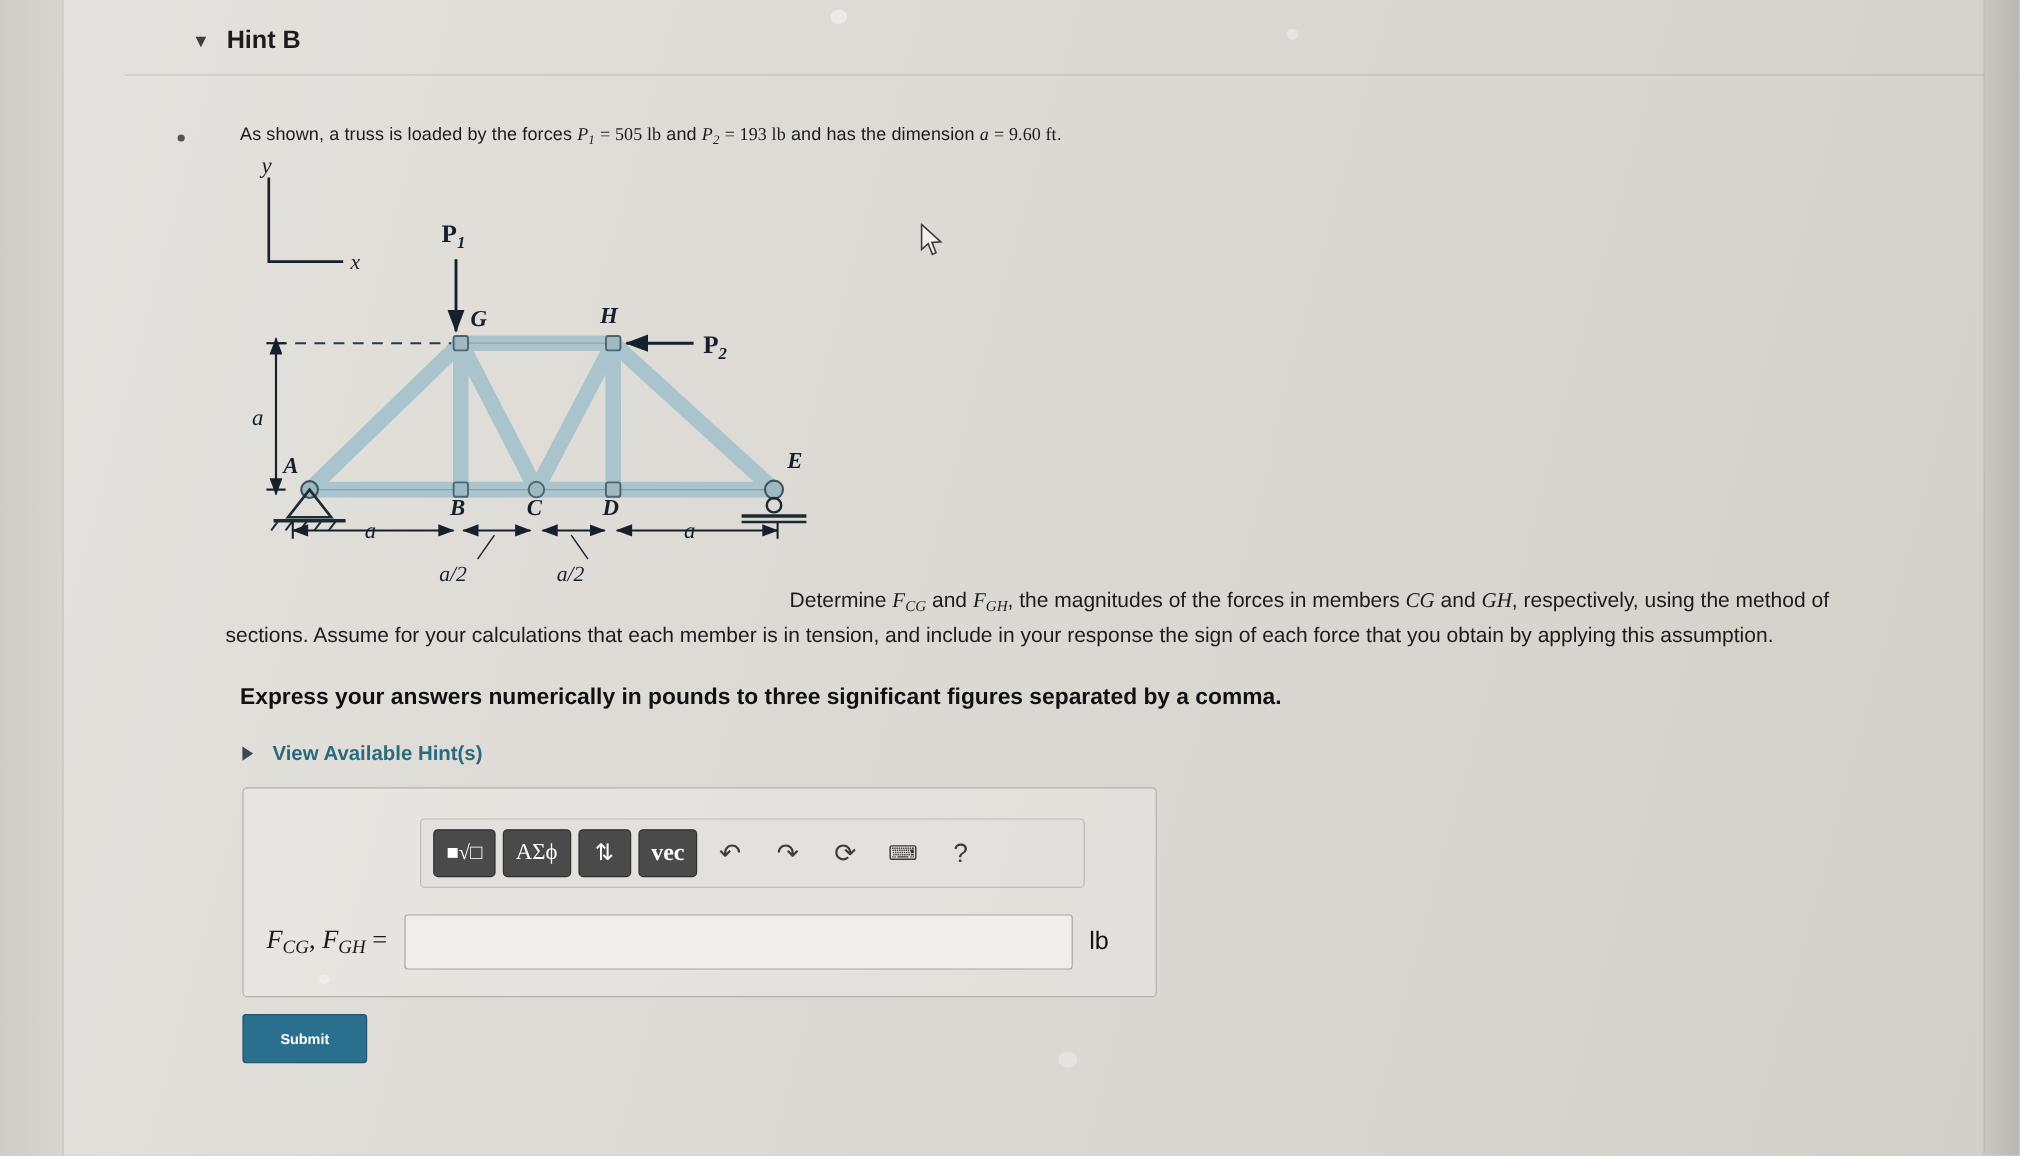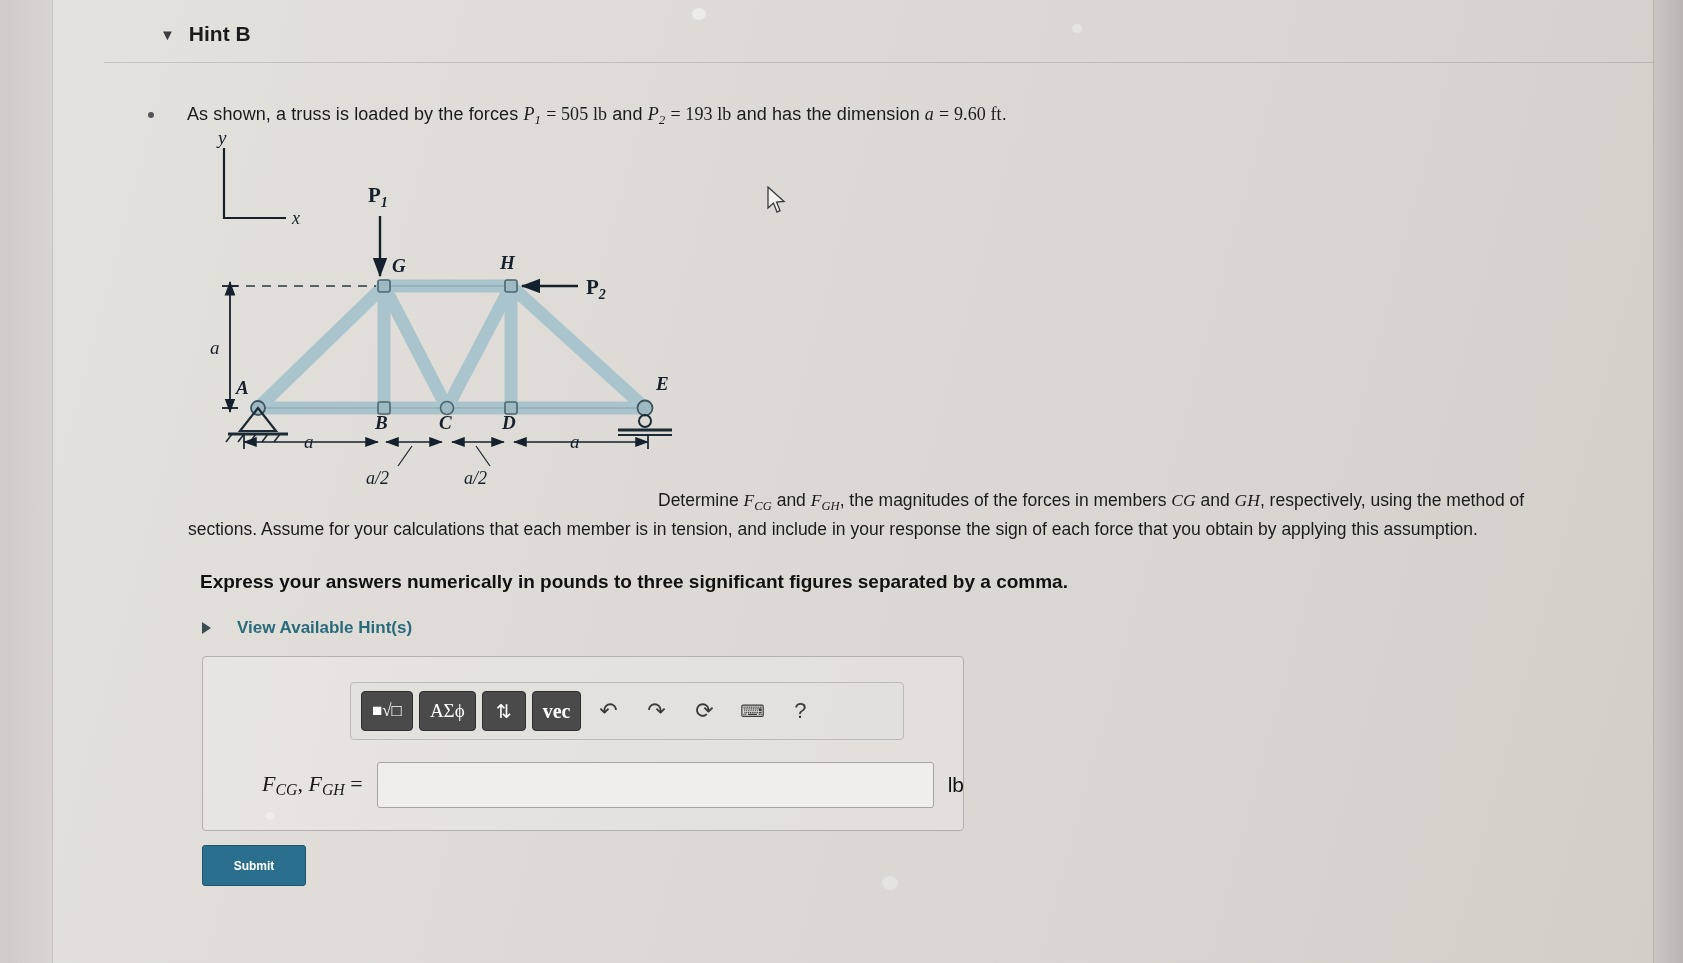--- a/index.html
+++ b/index.html
@@ -44,42 +44,42 @@
     position:absolute; left:52px; top:62px; width:1602px; height:1px;
     background:rgba(0,0,0,.12);
   }
 
   
   .bullet {
     position:absolute; left:96px; top:112px; width:6px; height:6px;
     border-radius:50%; background:#555;
   }
   #stem {
-    position:absolute; left:135px; top:104px; width:1000px;
-    font-size:18px; color:#1b1b1b; letter-spacing:.1px;
+    position:absolute; left:148px; top:104px; width:1000px;
+    font-size:15px; color:#1b1b1b; letter-spacing:.1px;
   }
   .mi { font-family:"Liberation Serif", serif; font-style:italic; }
   .mr { font-family:"Liberation Serif", serif; font-style:normal; }
   .sub { font-size:.72em; vertical-align:-0.28em; font-style:italic;
          font-family:"Liberation Serif", serif; }
 
   #determine {
     position:absolute; left:136px; top:487px; width:1345px;
     font-size:17.5px; color:#1b1b1b; line-height:1.55;
     text-indent:470px;
   }
   #express {
     position:absolute; left:148px; top:571px; width:1100px;
     font-size:19px; font-weight:bold; color:#111;
   }
 
   
   #hints {
     position:absolute; left:150px; top:618px;
-    display:flex; align-items:center; gap:26px;
+    display:flex; align-items:center; gap:16px;
     color:#2a6a7d; font-weight:bold; font-size:17px; cursor:pointer;
   }
   #hints .tri {
     width:0;height:0;border-left:9px solid #3b4b52;
     border-top:6px solid transparent;border-bottom:6px solid transparent;
   }
 
   
   #answerBox {
     position:absolute; left:150px; top:656px; width:762px; height:175px;
@@ -103,21 +103,21 @@
   .tbtn.sq { font-size:17px; }
   .tbtn.vec { font-family:Liberation Serif, serif; font-size:20px; font-weight:600;}
   .ticon {
     width:42px; height:40px; display:flex; align-items:center; justify-content:center;
     font-size:22px; color:#3b3b3b; cursor:pointer;
   }
   .ticon.kbd { font-size:17px; }
 
   #answerRow {
     position:absolute; left:170px; top:760px; width:730px; height:50px;
-    display:flex; align-items:center; gap:14px;margin-left:40px;
+    display:flex; align-items:center; gap:14px;
   }
   #ansLabel {
     font-family:"Liberation Serif", serif; font-size:22px; color:#1b1b1b; white-space:nowrap;
   }
   #ansInput {
     width:557px; height:46px;
     background:#efeeeb; border:1px solid #a8a5a0; border-radius:3px;
     font-size:17px; padding:0 8px; color:#111;
   }
   #ansUnit { font-family:Liberation Sans, sans-serif; font-size:21px; color:#141414; }

